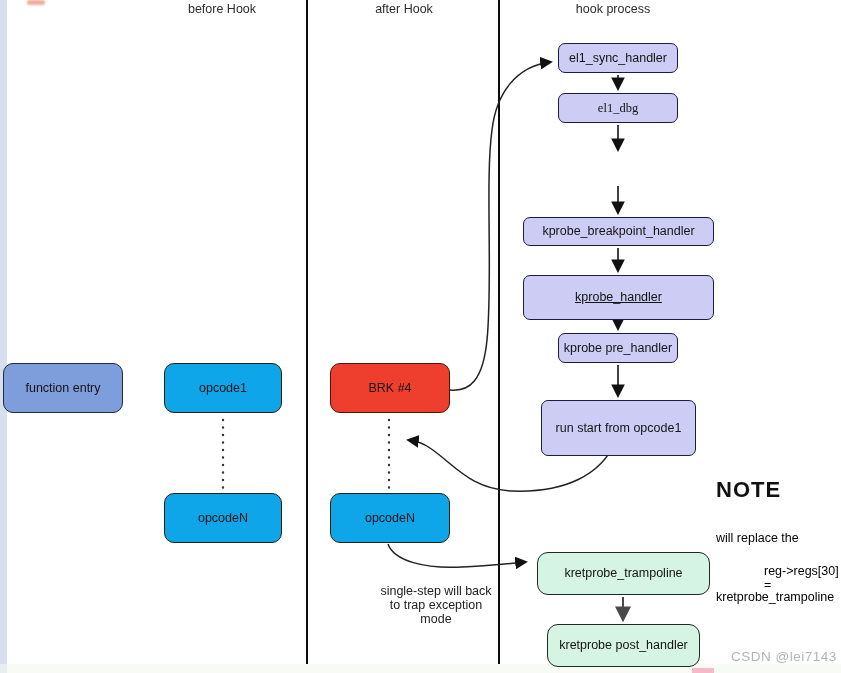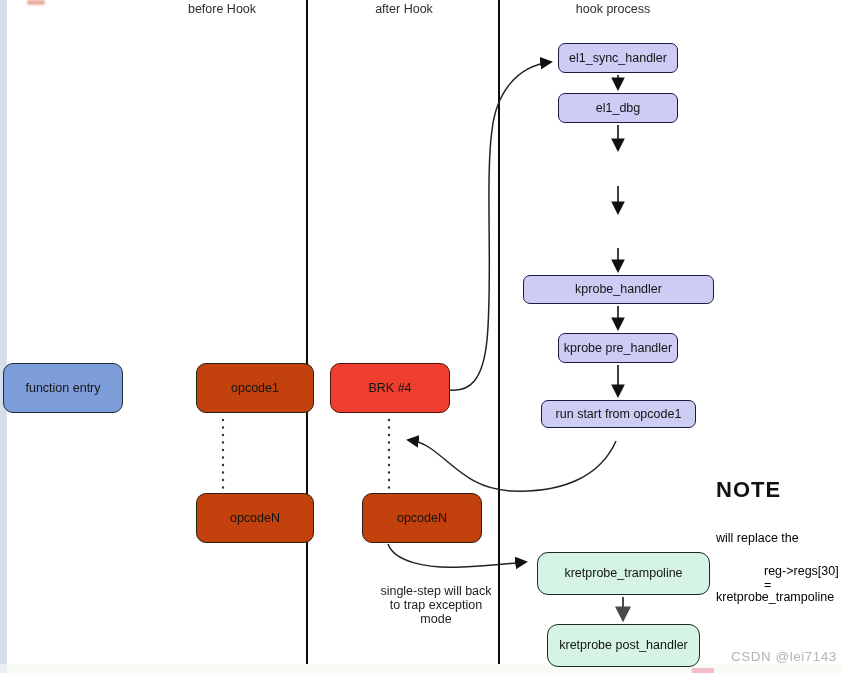--- a/index.html
+++ b/index.html
@@ -23,21 +23,21 @@
   .col-header{position:absolute;top:2px;font-size:12.5px;color:#2d2d2d;transform:translateX(-50%);white-space:nowrap;}
   
   .node{
     position:absolute;display:flex;align-items:center;justify-content:center;
     font-size:12.5px;color:#141414;text-align:center;line-height:1.15;
     box-sizing:border-box;border:1.6px solid #1b1b45;border-radius:7px;
     background:#ccccf4;
   }
   .node.big{border-radius:10px;font-size:12.5px;}
   .node.blue{background:#7d9edb;border-color:#222b3a;}
-  .node.cream{background:#c2410c;border-color:#26200f;margin-left:32px;}
+  .node.cream{background:#0ea5e9;border-color:#26200f;}
   .node.red{background:#ee3e2e;border-color:#4c120b;}
   .node.green{background:#d6f4e4;border-color:#1d2a22;border-radius:11px;}
   
   .freetext{position:absolute;font-size:12.5px;color:#222;white-space:pre-line;}
   .single-step{left:360px;top:584px;width:152px;text-align:center;line-height:14px;}
   .note-title{left:716px;top:477px;font-size:22px;font-weight:bold;color:#111;letter-spacing:1px;}
   .note-line{left:716px;color:#000000;}
   .watermark{left:731px;top:649px;font-size:13.5px;color:#b4b4b4;letter-spacing:.5px;}
   svg.arrows{position:absolute;inset:0;pointer-events:none;}
 </style>
@@ -109,30 +109,33 @@
   <div class="node big red" style="left:330px;top:363px;width:120px;height:50px;">
     <span>BRK #4</span>
   </div>
   <div class="node big cream" style="left:330px;top:493px;width:120px;height:50px;">
     <span>opcodeN</span>
   </div>
 
   <div class="node" style="left:558px;top:43px;width:120px;height:30px;border-radius:7px;">
     <span>el1_sync_handler</span>
   </div>
-  <div class="node" style="left:558px;top:93px;width:120px;height:30px;">
+  <div class="node" style="left:558px;top:93px;width:120px;height:30px;font-family:Liberation Serif, serif;">
     <span>el1_dbg</span>
   </div>
-  <div class="node" style="left:523px;top:275px;width:191px;height:29px;">
+  <div class="node" style="left:523px;top:217px;width:191px;height:29px;">
+    <span>kprobe_breakpoint_handler</span>
+  </div>
+  <div class="node" style="left:523px;top:275px;width:191px;height:45px;text-decoration:underline;">
     <span>kprobe_handler</span>
   </div>
   <div class="node" style="left:558px;top:333px;width:120px;height:30px;">
     <span>kprobe pre_handler</span>
   </div>
-  <div class="node" style="left:541px;top:400px;width:155px;height:28px;">
+  <div class="node" style="left:541px;top:400px;width:155px;height:56px;">
     <span>run start from opcode1</span>
   </div>
 
   <div class="node big green" style="left:537px;top:552px;width:173px;height:43px;">
     <span>kretprobe_trampoline</span>
   </div>
   <div class="node big green" style="left:547px;top:624px;width:153px;height:43px;">
     <span>kretprobe post_handler</span>
   </div>
 

